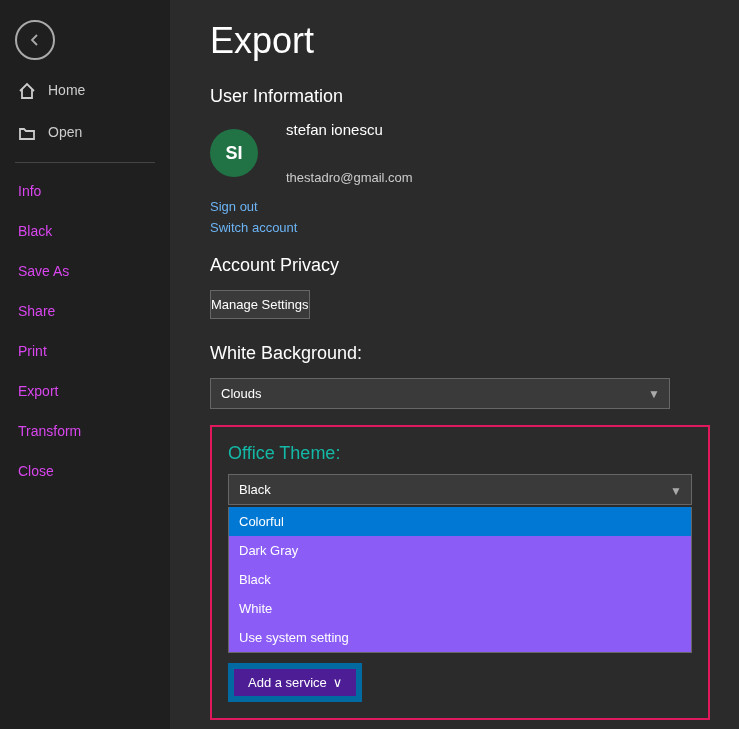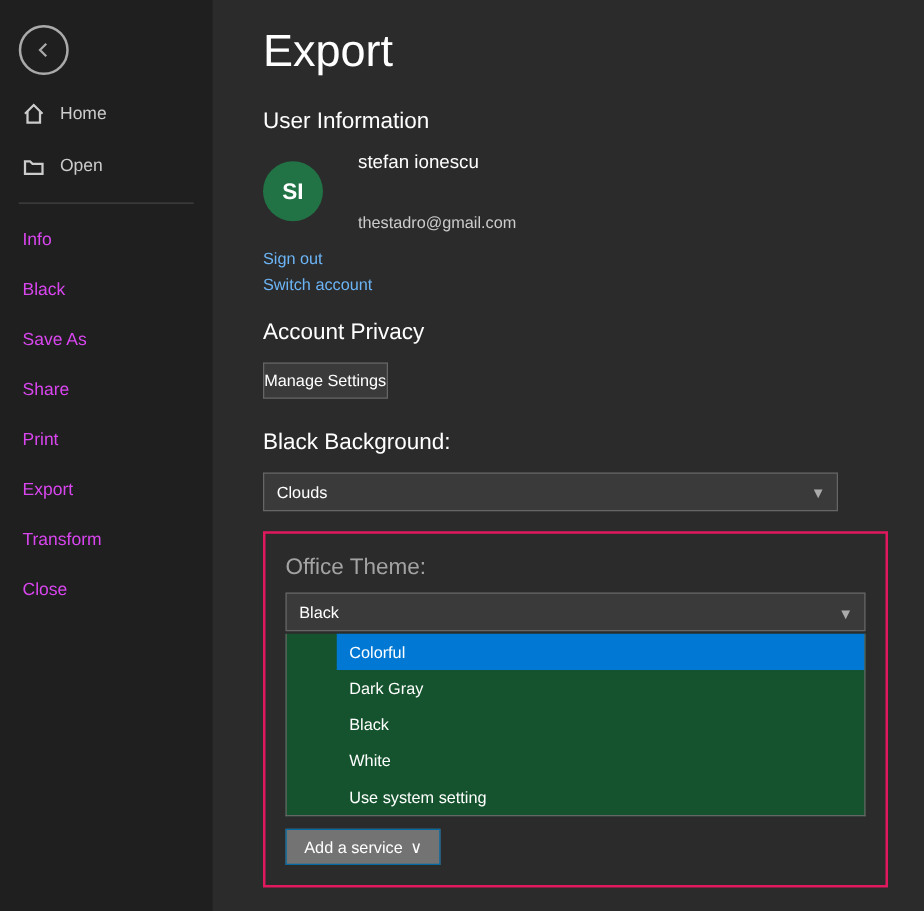--- a/index.html
+++ b/index.html
@@ -179,21 +179,21 @@
       border: 2px solid #e0185e;
       padding: 16px;
       width: 500px;
       background: #2b2b2b;
       position: relative;
     }
 
     .theme-title {
       font-size: 18px;
       font-weight: 400;
-      color: #a3a3a3;
+      color: #14b8a6;
       margin-bottom: 10px;
     }
 
     .theme-dropdown-wrapper {
       position: relative;
       width: 100%;
     }
     .theme-dropdown-select {
       width: 100%;
       background: #3a3a3a;
@@ -210,44 +210,43 @@
       right: 10px;
       top: 10px;
       color: #aaa;
       pointer-events: none;
       font-size: 12px;
     }
 
     
     .dropdown-list {
       width: 100%;
-      background: #14532d;
+      background: #8b5cf6;
       border: 1px solid #666;
       border-top: none;
       list-style: none;
-      padding-left: 40px;
     }
     .dropdown-list li {
       padding: 7px 10px;
       font-size: 13px;
       color: #fff;
       cursor: pointer;
     }
     .dropdown-list li.selected {
       background: #0078d4;
       color: #fff;
     }
 
     
     .add-service-btn {
       display: inline-flex;
       align-items: center;
       gap: 6px;
-      background: #737373;
-      border: 1px solid #0369a1;
+      background: #4c1d95;
+      border: 6px solid #0369a1;
       color: #fff;
       padding: 6px 14px;
       font-size: 13px;
       cursor: pointer;
       margin-top: 10px;
     }
 
     
     .icon-svg {
       fill: none;
@@ -326,21 +325,21 @@
       <button class="link-btn">Switch account</button>
     </div>
   </div>
 
   <div class="privacy-section">
     <h2 class="section-title">Account Privacy</h2>
     <button class="manage-btn">Manage Settings</button>
   </div>
 
   <div class="bg-section">
-    <h2 class="section-title">Black Background:</h2>
+    <h2 class="section-title">White Background:</h2>
     <div class="dropdown-wrapper">
       <select class="dropdown-select">
         <option>Clouds</option>
         <option>No Background</option>
         <option>Circles and Stripes</option>
         <option>Circuit</option>
         <option>Doodle Circles</option>
         <option>Stars</option>
       </select>
       <span class="dropdown-arrow">▼</span>

